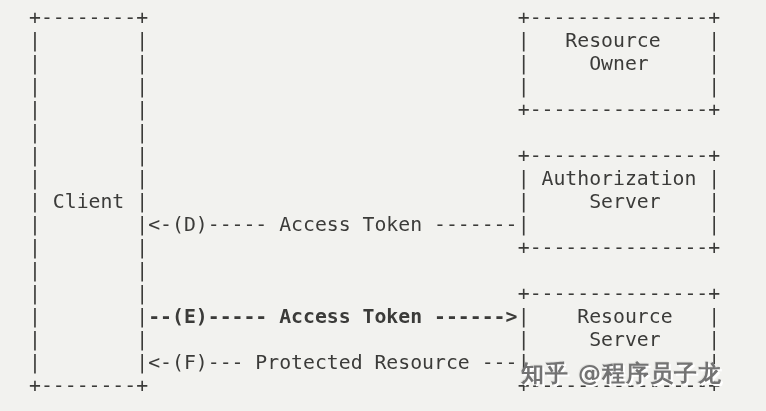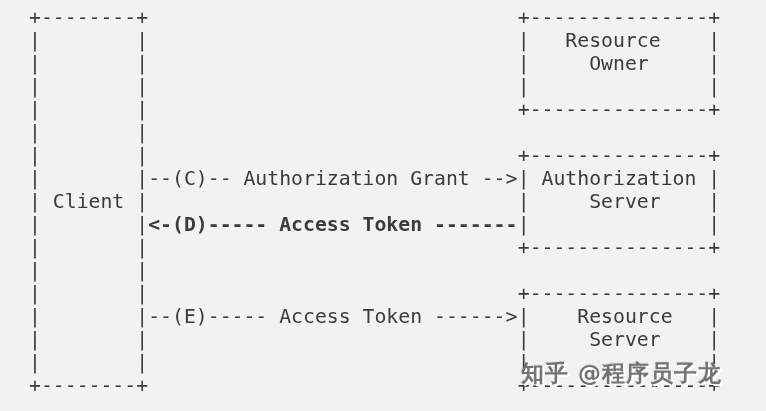--- a/index.html
+++ b/index.html
@@ -22,22 +22,22 @@
   }
   
   .pos-client{left:var(--ox);top:var(--oy);}
   .pos-ro{left:calc(var(--ox) + 41*var(--ch));top:var(--oy);}
   .pos-as{left:calc(var(--ox) + 41*var(--ch));top:calc(var(--oy) + 6*var(--lh));}
   .pos-rs{left:calc(var(--ox) + 41*var(--ch));top:calc(var(--oy) + 12*var(--lh));}
   .pos-arrow{left:calc(var(--ox) + 10*var(--ch));}
   .row-1{top:calc(var(--oy) + 1*var(--lh));}
   .row-3{top:calc(var(--oy) + 3*var(--lh));}
   .row-7{top:calc(var(--oy) + 7*var(--lh));}
-  .row-9{top:calc(var(--oy) + 9*var(--lh));font-weight:bold;}
-  .row-13{top:calc(var(--oy) + 13*var(--lh));}
+  .row-9{top:calc(var(--oy) + 9*var(--lh));}
+  .row-13{top:calc(var(--oy) + 13*var(--lh));font-weight:bold;}
   .row-15{top:calc(var(--oy) + 15*var(--lh));}
   .watermark{
     position:absolute;right:44px;top:358px;
     font-family:"DejaVu Sans","Liberation Sans",sans-serif;
     font-size:23px;font-weight:bold;letter-spacing:1px;
     color:#737373;
     text-shadow:2px 2px 0 #ffffff, -1px -1px 0 rgba(0,0,0,0.06);
     white-space:nowrap;
   }
 </style>
@@ -77,22 +77,22 @@
 +---------------+</pre>
 
   <pre class="ascii pos-rs">+---------------+
 |    Resource   |
 |     Server    |
 |               |
 +---------------+</pre>
 
 
 
-  <pre class="ascii pos-arrow row-7">--(C)-- Authorization Grant --&gt;</pre>
 
   <pre class="ascii pos-arrow row-9">&lt;-(D)----- Access Token -------</pre>
 
   <pre class="ascii pos-arrow row-13">--(E)----- Access Token ------&gt;</pre>
 
+  <pre class="ascii pos-arrow row-15">&lt;-(F)--- Protected Resource ---</pre>
 
   <div class="watermark">知乎 @程序员子龙</div>
 
 </div>
 
 </body></html>

